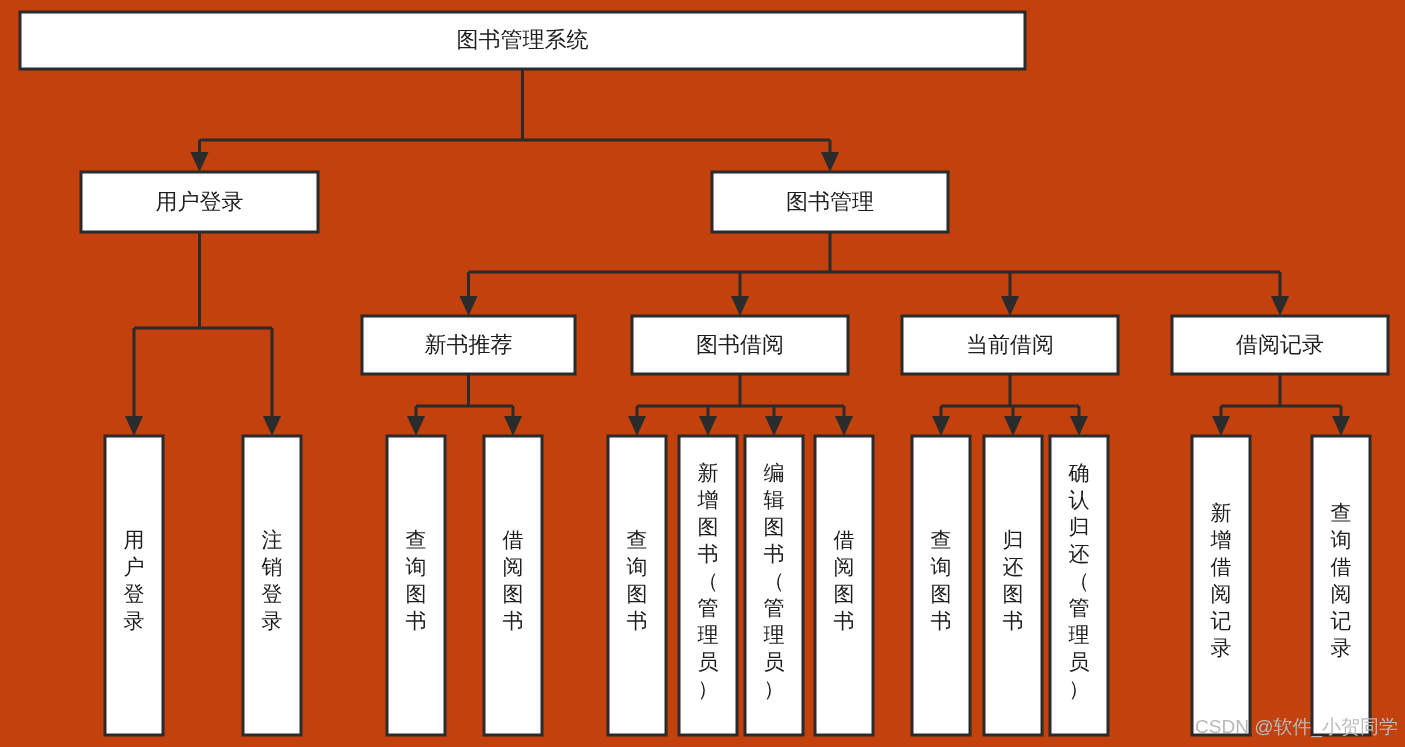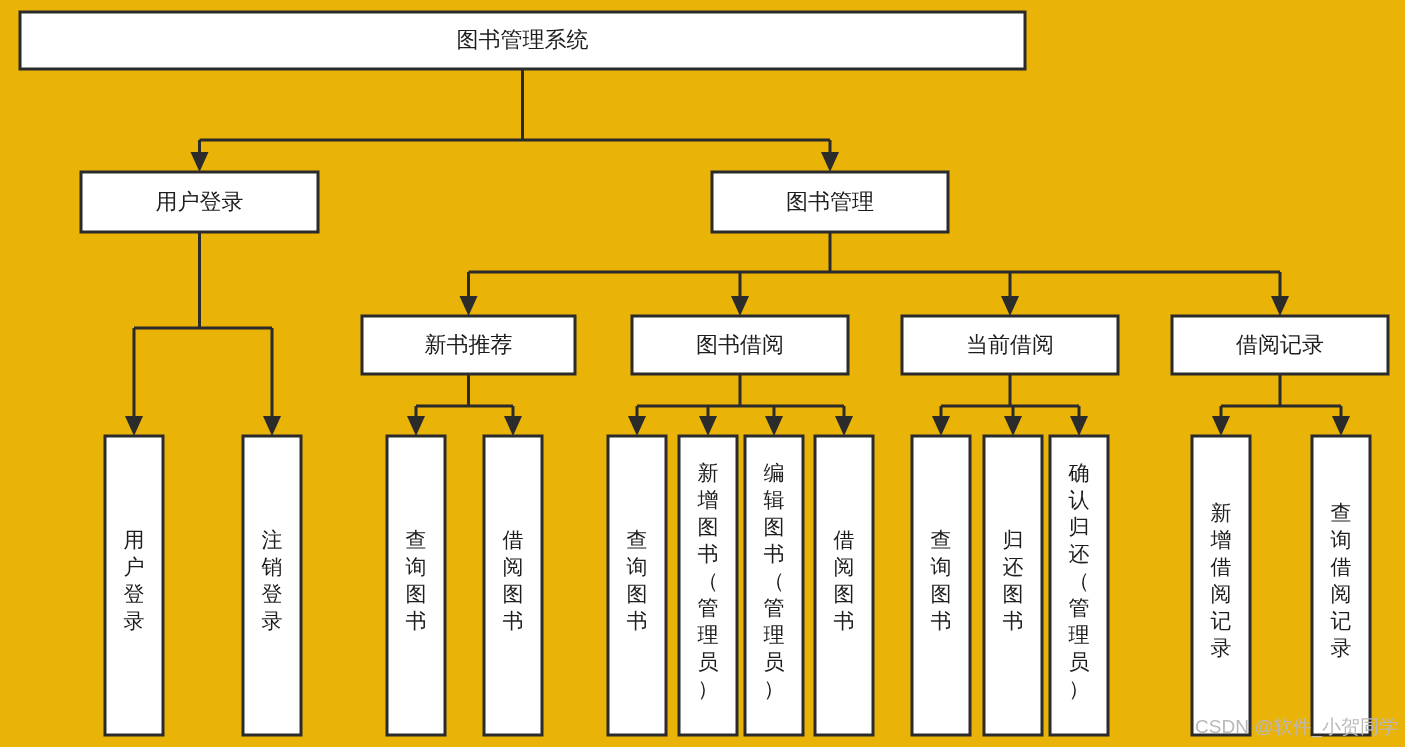--- a/index.html
+++ b/index.html
@@ -11,21 +11,21 @@
   body {
     width: 1405px;
     height: 747px;
     font-family: "Liberation Sans", "DejaVu Sans", sans-serif;
     overflow: hidden;
   }
   #diagram-root {
     position: relative;
     width: 1405px;
     height: 747px;
-    background: #eab308;
+    background: #c2410c;
   }
   svg#structure-chart {
     position: absolute;
     top: 0;
     left: 0;
     width: 1405px;
     height: 747px;
     display: block;
   }
   .node-box {

